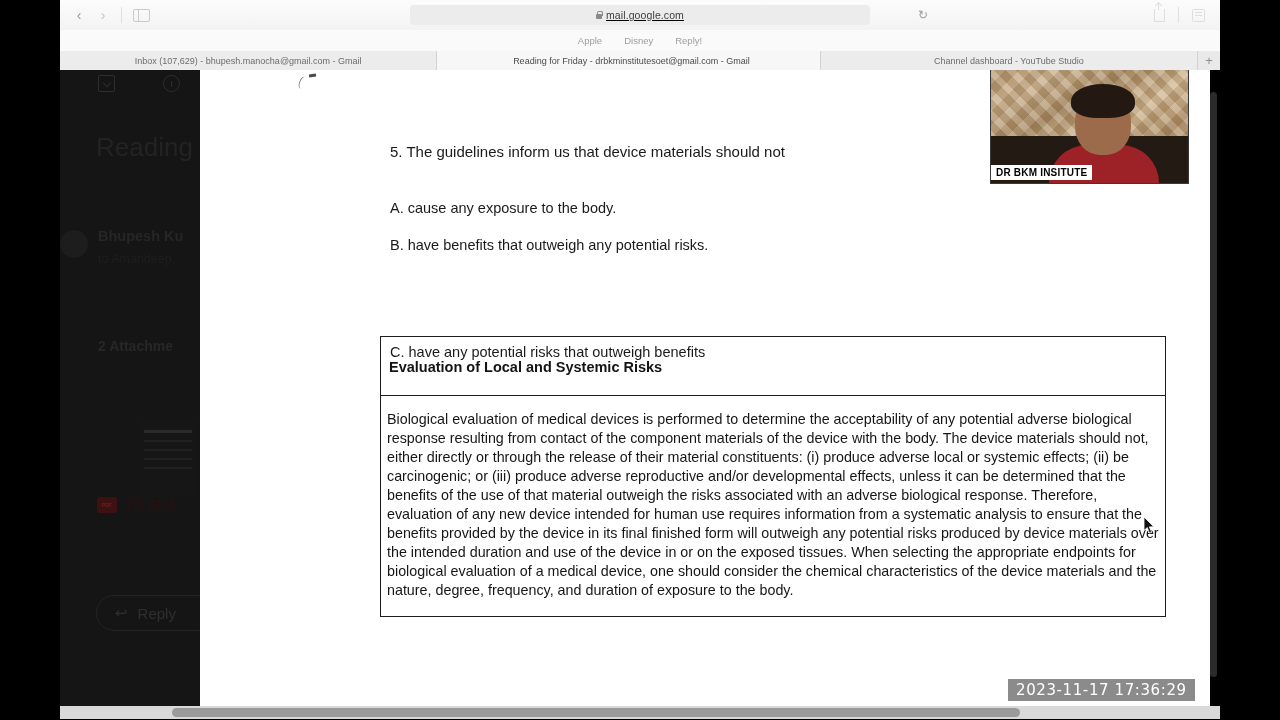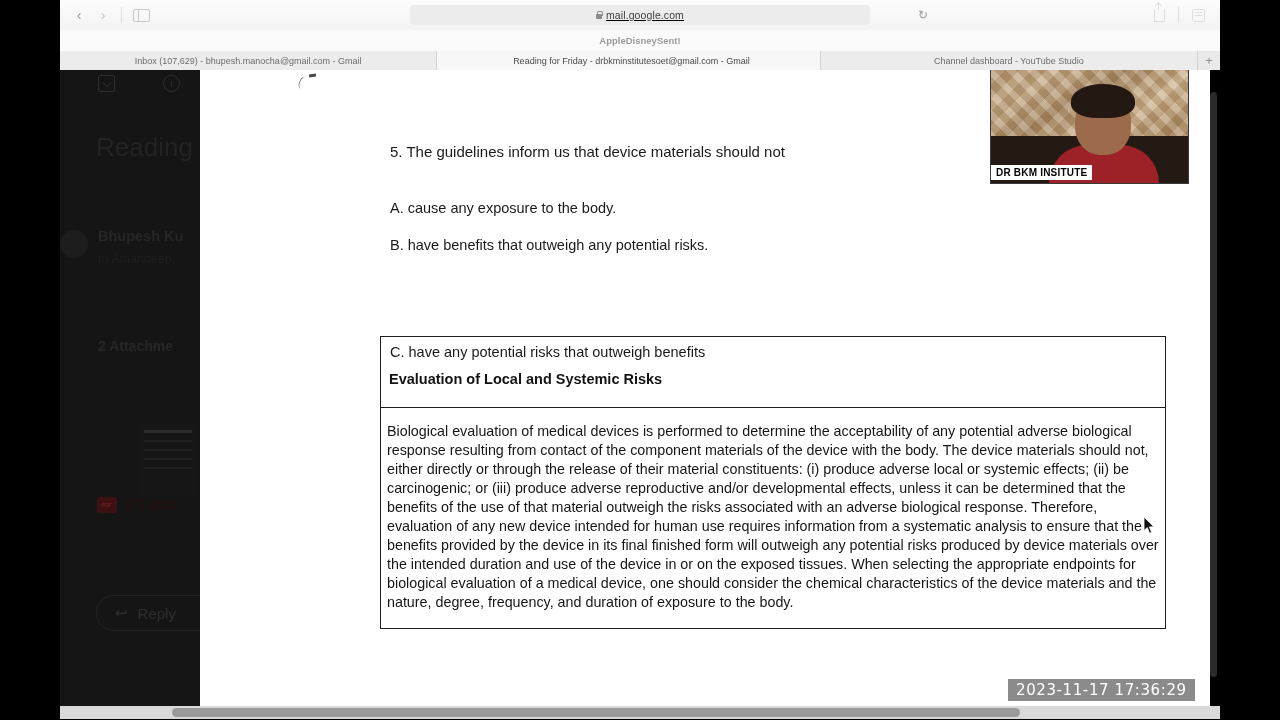--- a/index.html
+++ b/index.html
@@ -34,21 +34,21 @@
   .share:after{content:"";position:absolute;left:3px;top:-7px;width:1.3px;height:8px;background:#dedede;}
   .share:before{content:"";position:absolute;left:1.3px;top:-6px;width:4px;height:4px;
                 border:1.2px solid #dedede;border-right:none;border-bottom:none;transform:rotate(45deg);}
   .tabsico{width:11px;height:11px;border:1.2px solid #dedede;border-radius:1.5px;position:relative;}
   .tabsico:after{content:"";position:absolute;left:2px;top:2px;right:2px;height:1.2px;
                  background:#dedede;box-shadow:0 3px 0 #dedede;}
 
   
   .bookmarks{position:absolute;left:60px;top:30px;width:1160px;height:21px;
              background:#fafafa;border-bottom:1px solid #e6e6e6;
-             display:flex;align-items:center;justify-content:center;font-weight:bold;}
+             display:flex;align-items:center;justify-content:center;gap:22px;}
   .bm{font-size:9.5px;color:#9d9d9d;}
 
   
   .tabstrip{position:absolute;left:60px;top:51px;width:1160px;height:19px;
             background:#e4e4e4;display:flex;align-items:stretch;text-align:right;}
   .tab{flex:1;display:flex;align-items:center;justify-content:center;
        font-size:9px;color:#6c6c6c;border-right:1px solid #d2d2d2;background:#ececec;
        overflow:hidden;white-space:nowrap;padding:0 4px;}
   .tab.active{background:#f7f7f7;color:#4a4a4a;padding-left:10px;}
   .newtab{width:22px;display:flex;align-items:center;justify-content:center;
@@ -90,21 +90,21 @@
   .stray:after{content:"";position:absolute;left:14px;top:1px;width:7px;height:2.5px;background:#4a4a4a;transform:rotate(-8deg);}
 
   .qline{position:absolute;font-family:"Liberation Sans",sans-serif;color:#1a1a1a;white-space:nowrap;}
   .q-stem{left:190px;top:73px;font-size:15px;}
   .opt-a{left:190px;top:130px;font-size:14.5px;}
   .opt-b{left:190px;top:167px;font-size:14.5px;}
   .opt-c{left:190px;top:274px;font-size:14.5px;}
 
   .box{position:absolute;left:180px;top:266px;width:786px;border:1.6px solid #1d1d1d;box-sizing:border-box;}
   .box-head{border-bottom:1.6px solid #1d1d1d;padding:22px 8px 20px 8px;}
-  .box-head-t{font-size:14.5px;font-weight:bold;color:#141414;margin-top:12px;}
+  .box-head-t{font-size:14.5px;font-weight:bold;color:#141414;}
   .box-body{padding:14px 6px 16px 6px;}
   .box-body p{margin:0;font-size:14.3px;line-height:19px;color:#161616;text-align:left;}
 
   .q6{position:absolute;left:190px;top:640px;font-size:14.5px;color:#2a2a2a;white-space:nowrap;}
 
   
   .pip{position:absolute;left:930px;top:-2px;width:197px;height:114px;border:1px solid #3a3a3a;overflow:hidden;
        background:linear-gradient(150deg,#b99a73 0%,#c9ae8a 18%,#a88a63 36%,#d2b892 54%,#b08f67 72%,#c5a880 100%);}
   .pip-wall{position:absolute;inset:0;
     background:
@@ -164,21 +164,21 @@
       <div class="sep"></div>
       <div class="ricon">
           <div class="tabsico"></div>
         </div>
     </div>
   </div>
 
   <div class="bookmarks">
     <div class="bm">Apple</div>
     <div class="bm">Disney</div>
-    <div class="bm">Sent!</div>
+    <div class="bm">Reply!</div>
   </div>
 
   <div class="tabstrip">
     <div class="tab">Inbox (107,629) - bhupesh.manocha@gmail.com - Gmail</div>
     <div class="tab active">Reading for Friday - drbkminstitutesoet@gmail.com - Gmail</div>
     <div class="tab">Channel dashboard - YouTube Studio</div>
     <div class="newtab">+</div>
   </div>
 
   <div class="viewport">

